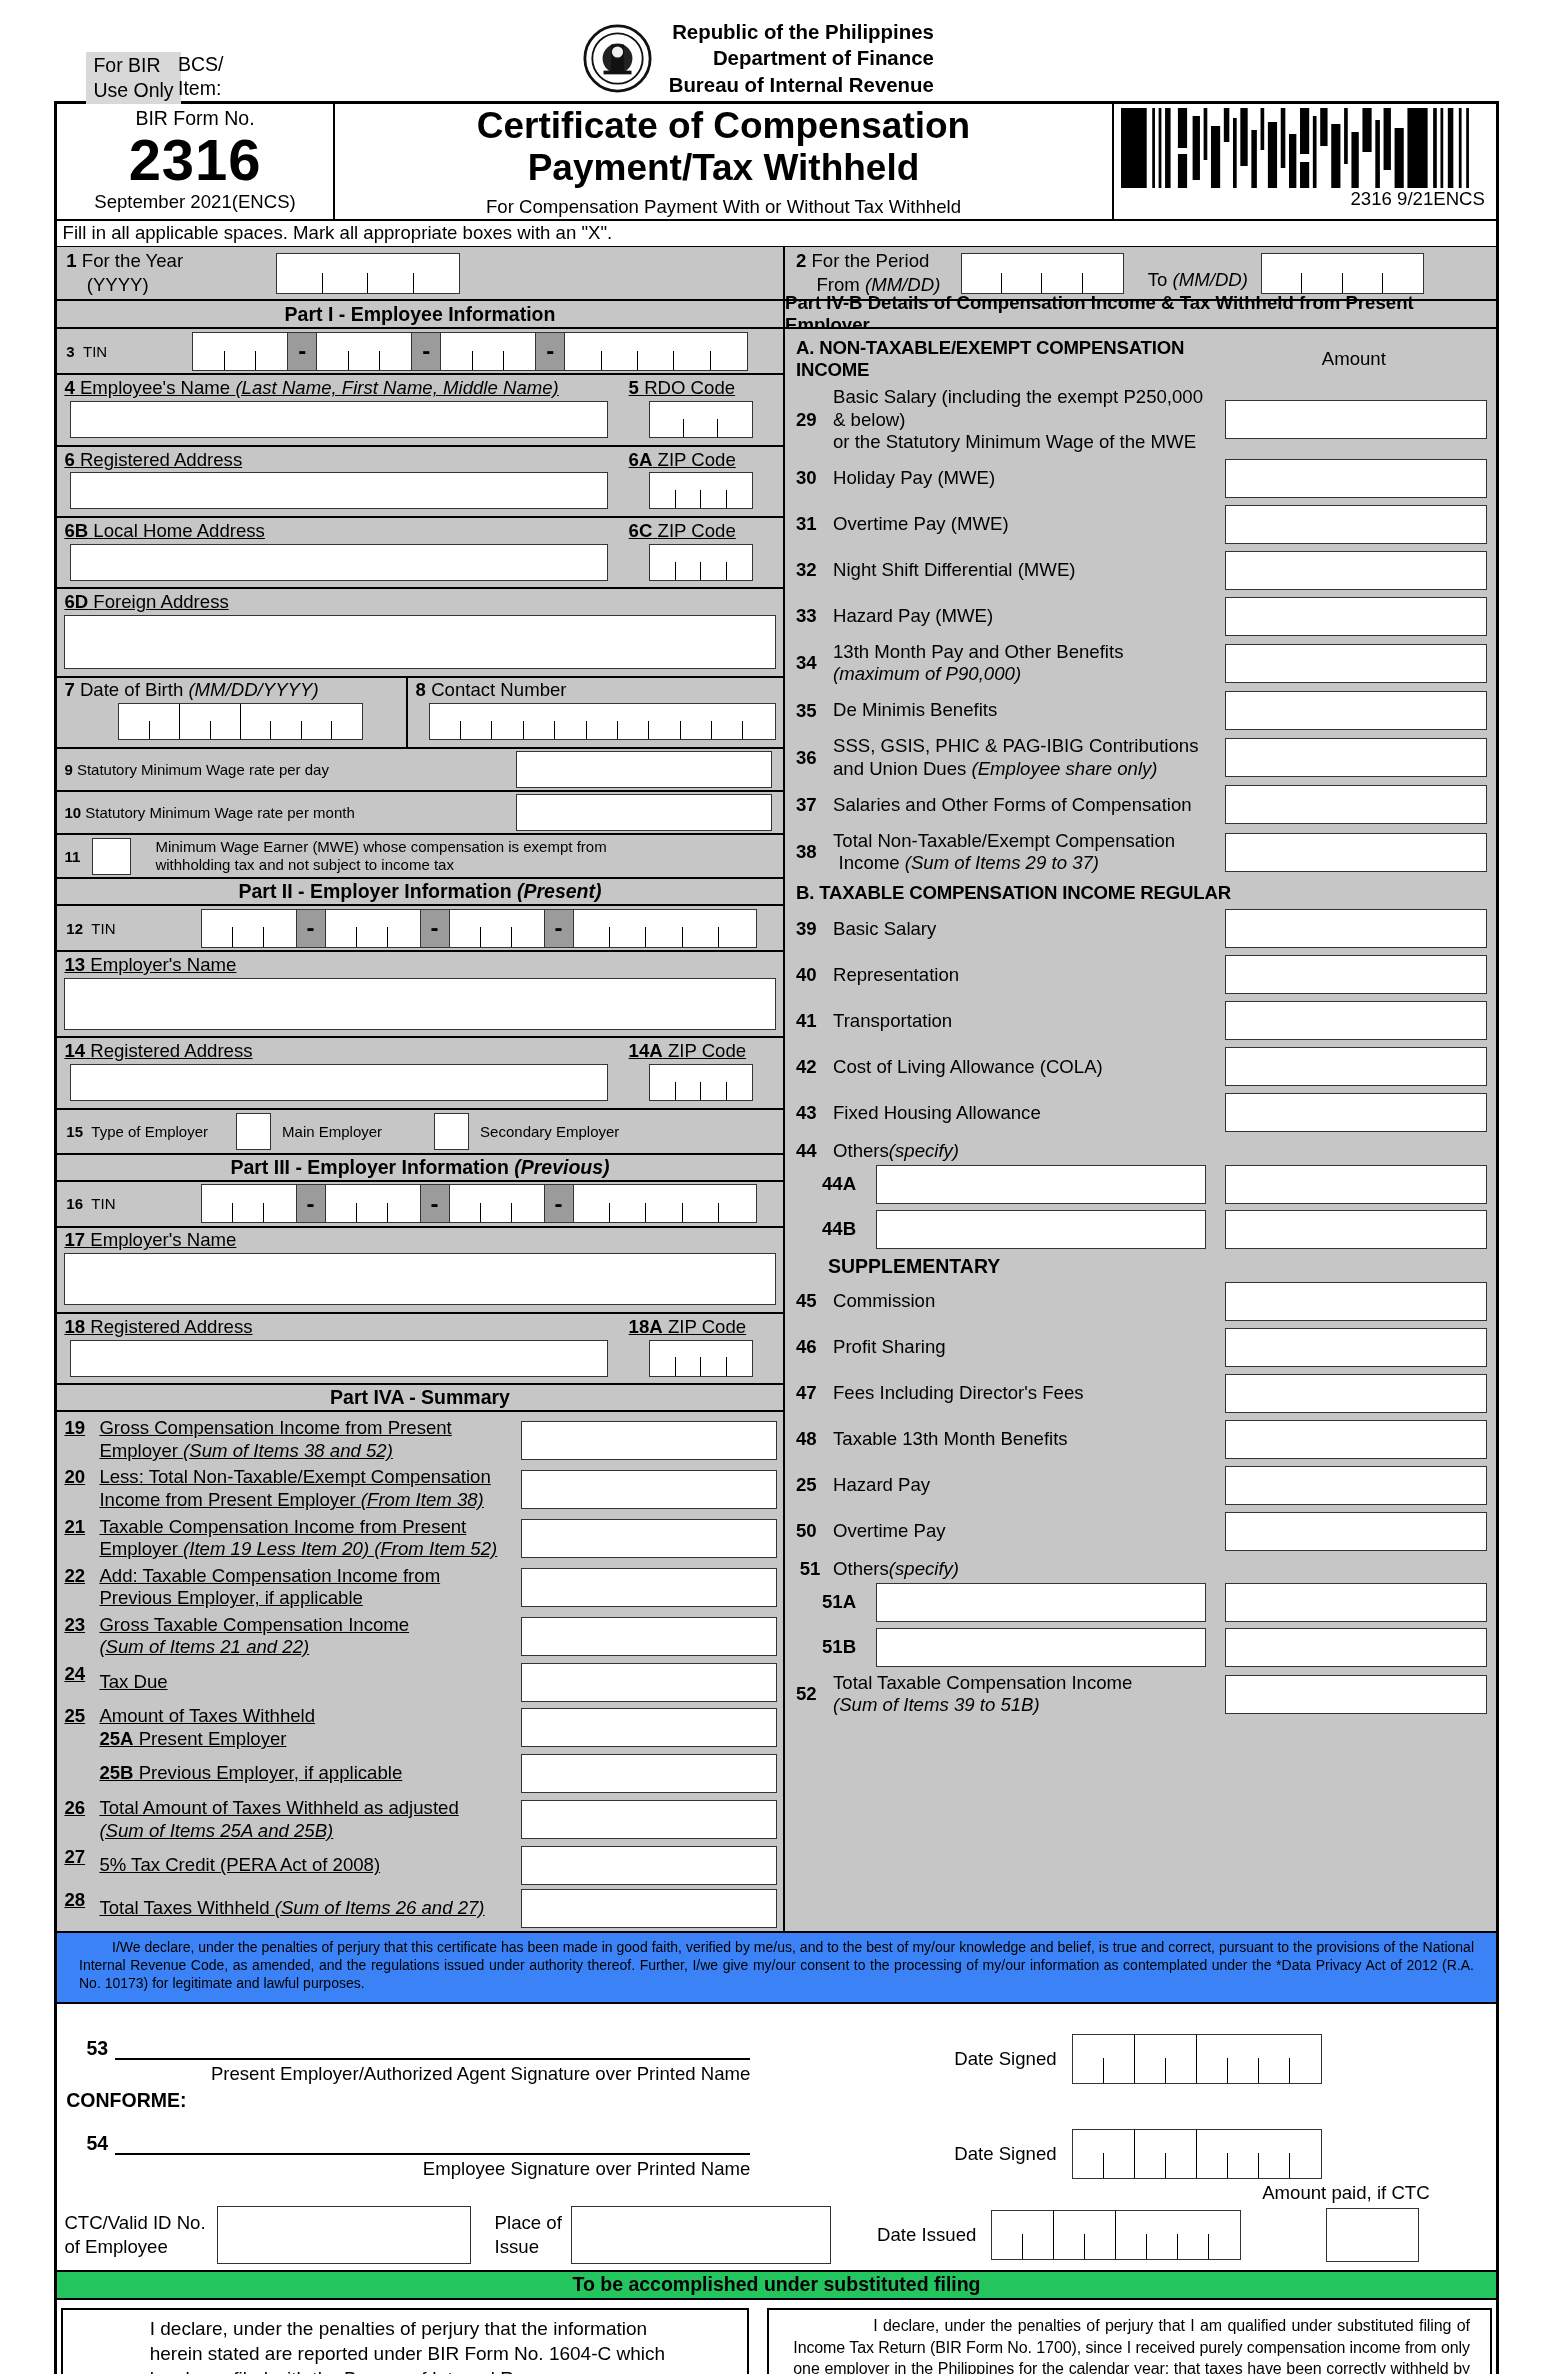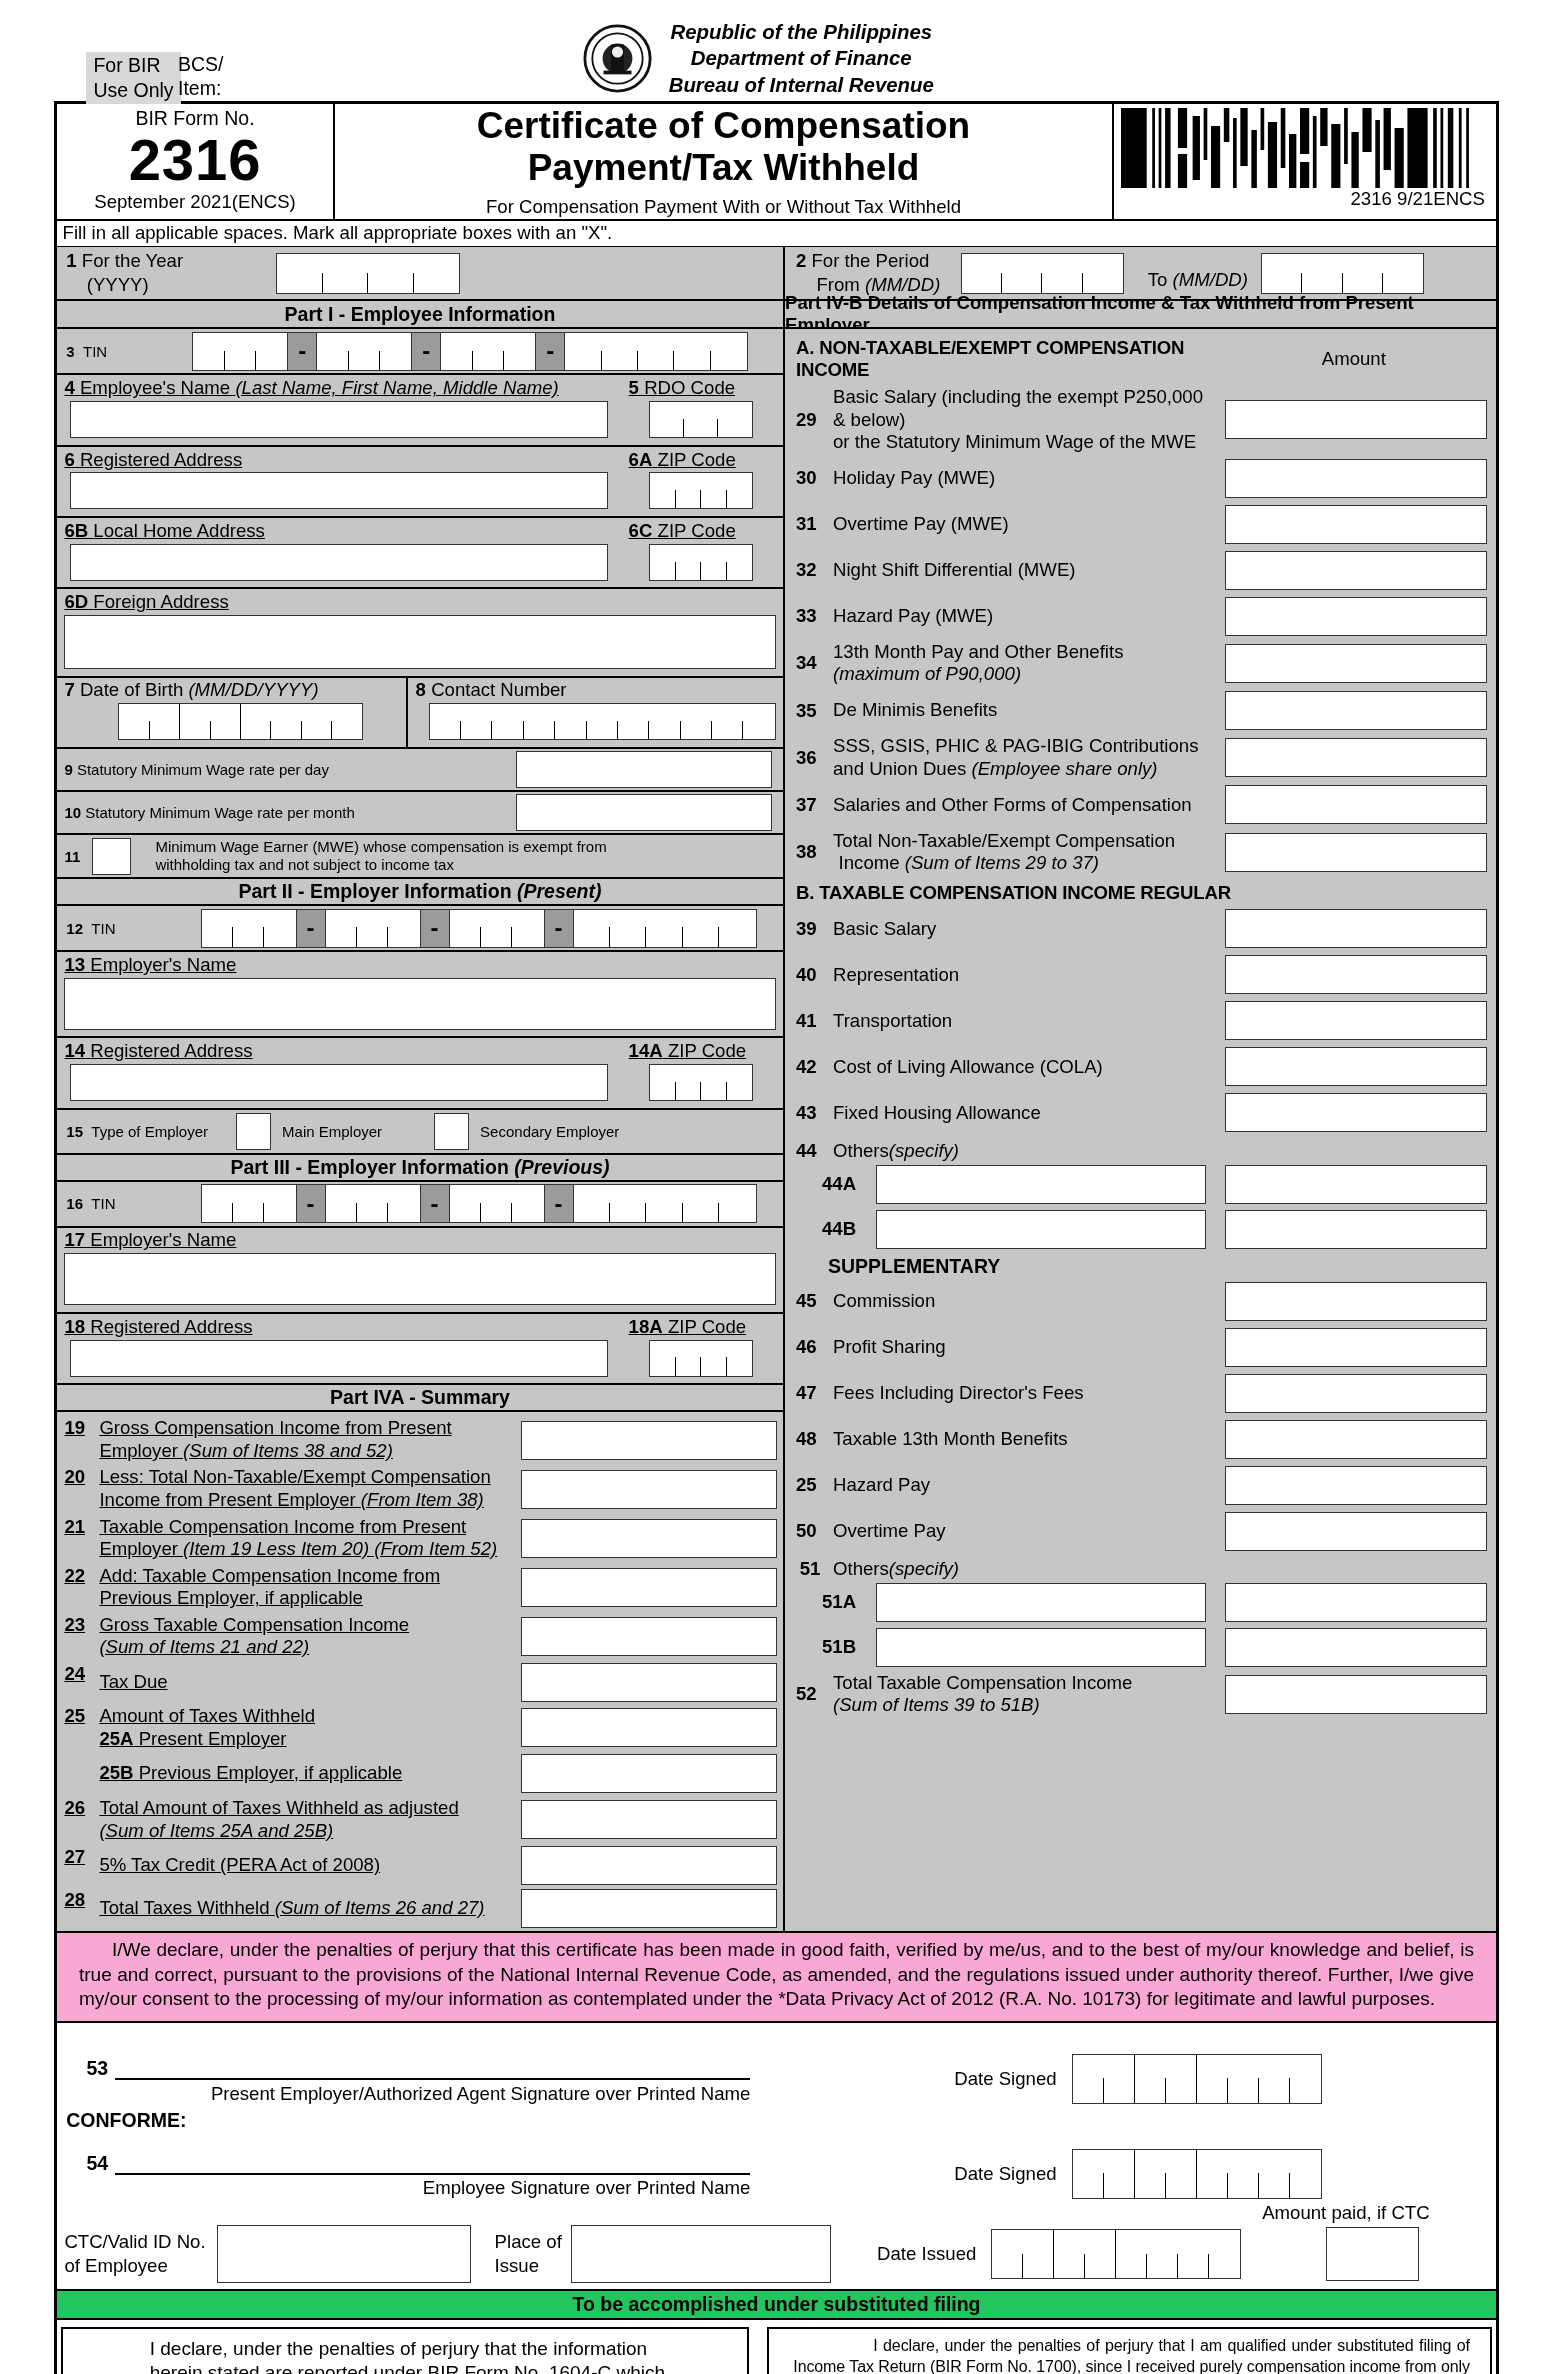--- a/index.html
+++ b/index.html
@@ -9,21 +9,21 @@
     font-family:"Liberation Sans", sans-serif; color:#000;
     padding:18.6px 54px 11px;
   }
   
   .tophdr{ position:relative; height:82px; }
   .forbir{ position:absolute; left:32px; top:33px; background:#d8d8d8; padding:1.9px 7.4px;
            font-size:19.5px; line-height:1.25; }
   .bcs{ position:absolute; left:124px; top:33px; font-size:19.5px; line-height:1.25; }
   .gov{ position:absolute; left:529px; top:0; display:flex; align-items:center; gap:16.7px; }
   .gov .seal{ width:69px; height:69px; }
-  .govtxt{ text-align:center; font-weight:bold; font-size:20.4px; line-height:1.3;font-style:italic; }
+  .govtxt{ text-align:right; font-weight:bold; font-size:20.4px; line-height:1.3; }
   
   .form{ border:3.7px solid #000; }
   .band{ display:flex; border-bottom:2.8px solid #000; height:117px; }
   .band-left{ width:278px; border-right:2.8px solid #000; text-align:center; padding-top:3.7px; }
   .fno{ font-size:19.5px; }
   .f2316{ font-size:58px; font-weight:bold; line-height:1.05; letter-spacing:0.9px; }
   .fver{ font-size:18.6px; }
   .band-mid{ flex:1; display:flex; flex-direction:column; text-align:center; }
   .t1,.t2{ font-size:37px; font-weight:bold; line-height:1.12; }
   .t1{ margin-top:1.9px; }
@@ -96,21 +96,21 @@
   .rlab{ flex:1; line-height:1.2; padding-right:5.6px; }
   .rbox{ width:262px; height:39px; flex:none; }
   .rhdr{ font-weight:bold; font-size:18.6px; padding:5.6px 9.3px 1.9px 11px; letter-spacing:-0.2px; }
   .rlabelrow{ display:flex; padding:3.7px 9.3px 0 11px; font-size:18.6px; }
   .rspec{ display:flex; align-items:center; padding:2.8px 9.3px 2.8px 11px; min-height:45px; font-size:18.6px; }
   .rsub{ width:80px; font-weight:bold; padding-left:26px; }
   .specbox{ flex:1; height:39px; margin-right:18.6px; }
   .rsupp{ font-weight:bold; font-size:19.5px; padding:3.7px 9.3px 0 43px; }
   .rfill{ flex:1; }
   
-  .decl{ background:#f9a8d4; border-bottom:2.8px solid #000; padding:4.6px 22px 9.3px; font-size:19px;
+  .decl{ background:#3b82f6; border-bottom:2.8px solid #000; padding:4.6px 22px 9.3px; font-size:14px;
          line-height:1.3; text-align:justify; text-indent:33px; }
   
   .sigarea{ background:#fff; padding:7.4px 7.4px 5.6px; font-size:18.6px; }
   .sigline-row{ display:flex; margin-top:23px; align-items:flex-start; }
   .sigleft{ width:686px; padding-left:22px; }
   .slwrap{ display:flex; align-items:flex-end; }
   .signum{ font-weight:bold; font-size:19.5px; margin-right:7.4px; }
   .sline{ flex:1; border-bottom:2.8px solid #000; height:26px; }
   .scap{ text-align:right; margin-top:1.9px; padding-left:28px; font-size:18.6px; line-height:1.25; }
   .sigright{ margin-left:auto; display:flex; align-items:center; gap:15px; padding-right:167px; }

